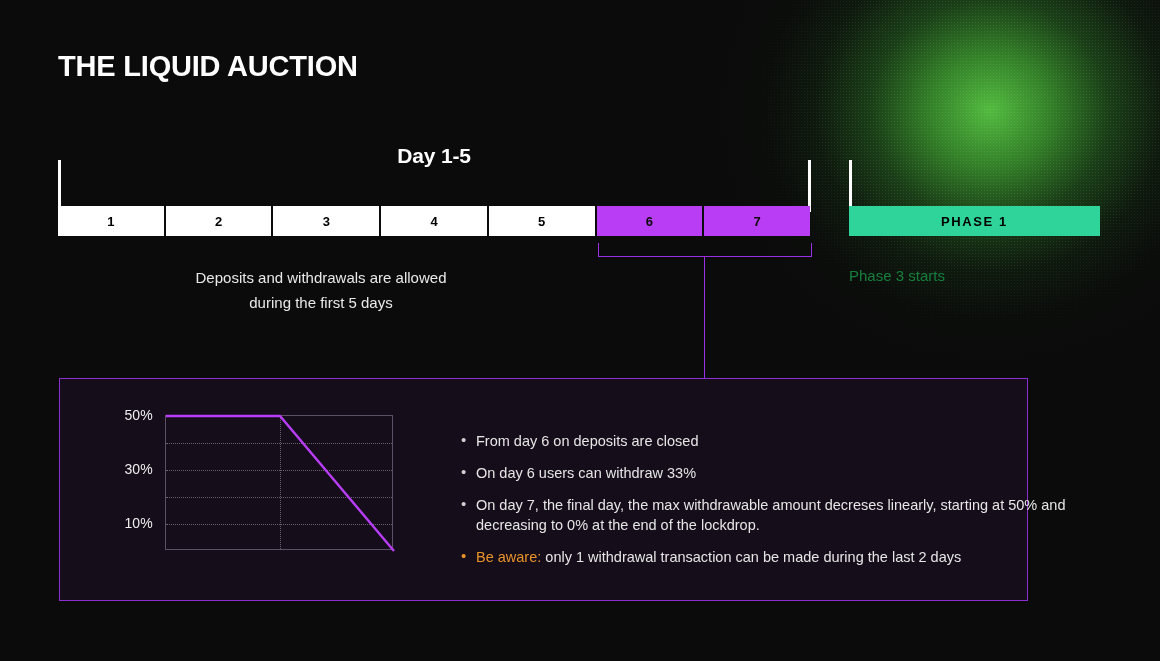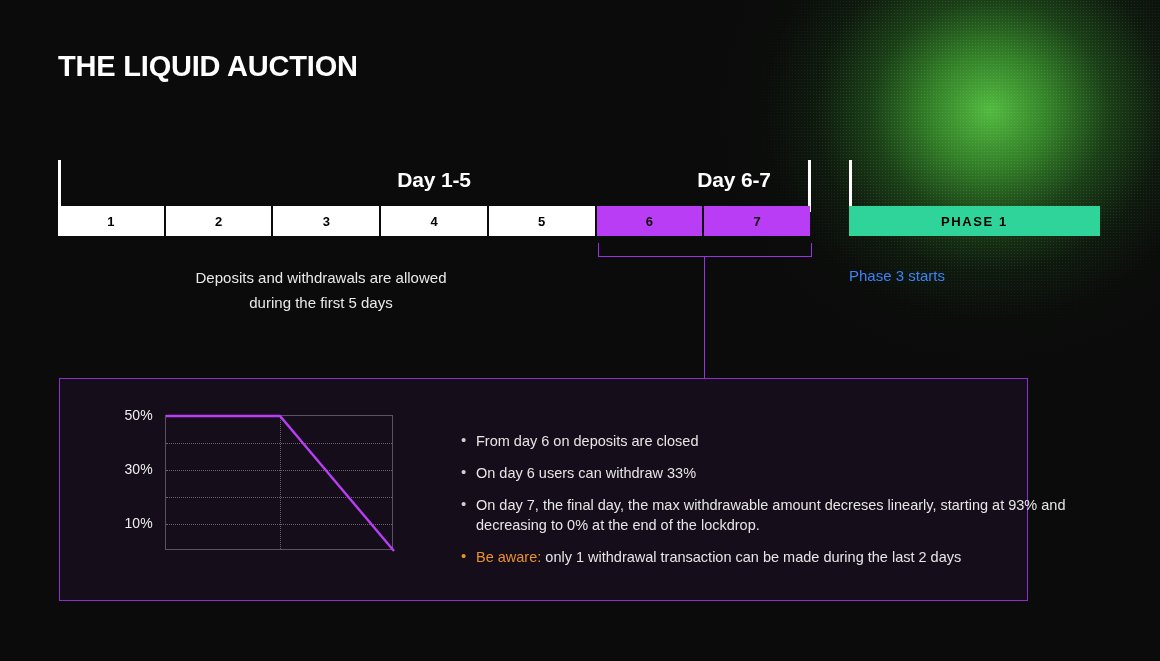--- a/index.html
+++ b/index.html
@@ -42,21 +42,21 @@
     font-size:29px; font-weight:bold; color:#fff;
     letter-spacing:-0.2px; line-height:1;
   }
 
   
   .brand { position:absolute; right:58px; top:58px; display:flex; align-items:center; gap:11px; }
   .brand-mark { width:26px; height:26px; display:block; }
   .brand-name { font-size:29px; font-weight:bold; color:#fff; letter-spacing:.5px; line-height:1; }
 
   
-  .phase-labels { position:absolute; left:58px; top:168px; width:1042px; height:46px;padding-left:12px; }
+  .phase-labels { position:absolute; left:58px; top:144px; width:1042px; height:46px;padding-left:12px; }
   .phase-cap {
     position:absolute; top:0; font-size:21px; font-weight:bold; color:#fff;
     text-align:center; letter-spacing:-.2px;
   }
   .cap-1 { left:0px;   width:752px; }
   .cap-2 { left:542px; width:268px; }
 
   .tick { position:absolute; width:3px; background:#fff; }
   .tick-a { left:58px;  top:160px; height:52px; }
   .tick-b { left:808px; top:160px; height:52px; }
@@ -85,21 +85,21 @@
     position:absolute; left:704px; top:257px; width:1px; height:122px; background:#9b2fe8;
   }
 
   
   .cap-left {
     position:absolute; left:175px; top:265px; width:292px;
     text-align:center; color:#e9e9e9; font-size:15px; line-height:25px;
   }
   .cap-right {
     position:absolute; left:849px; top:265px;
-    color:#3b82f6; font-size:15px; line-height:21px;
+    color:#15803d; font-size:15px; line-height:21px;
   }
 
   
   .panel {
     position:absolute; left:59px; top:378px; width:969px; height:223px;
     border:1px solid #8b2fd0; background:#150d1a;
   }
 
   .chart-wrap { position:absolute; left:48px; top:36px; width:335px; height:150px; }
   .ylab {
@@ -137,21 +137,20 @@
 <div id="root">
 
   <div class="glow"></div>
   <div class="grain"></div>
 
   <div class="title">THE LIQUID AUCTION</div>
 
 
   <div class="phase-labels">
     <div class="phase-cap cap-1">Day 1-5</div>
-    <div class="phase-cap cap-2">Day 6-7</div>
   </div>
 
   <div class="tick tick-a"></div>
   <div class="tick tick-b"></div>
   <div class="tick tick-c"></div>
 
   <div class="days">
     <div class="day">1</div>
     <div class="day">2</div>
     <div class="day">3</div>
@@ -184,18 +183,18 @@
         <div class="gridv" style="left:114px"></div>
         <svg width="232" height="139">
           <polyline points="2,2 116,2 230,137" fill="none" stroke="#b83df5" stroke-width="2.4"></polyline>
         </svg>
       </div>
     </div>
 
     <ul class="bullets">
       <li>From day 6 on deposits are closed</li>
       <li>On day 6 users can withdraw 33%</li>
-      <li>On day 7, the final day, the max withdrawable amount decreses linearly, starting at 93% and decreasing to 0% at the end of the lockdrop.</li>
+      <li>On day 7, the final day, the max withdrawable amount decreses linearly, starting at 50% and decreasing to 0% at the end of the lockdrop.</li>
       <li class="warn"><span class="warn-key">Be aware:</span><span> only 1 withdrawal transaction can be made during the last 2 days</span></li>
     </ul>
 
   </div>
 </div>
 
 </body></html>

